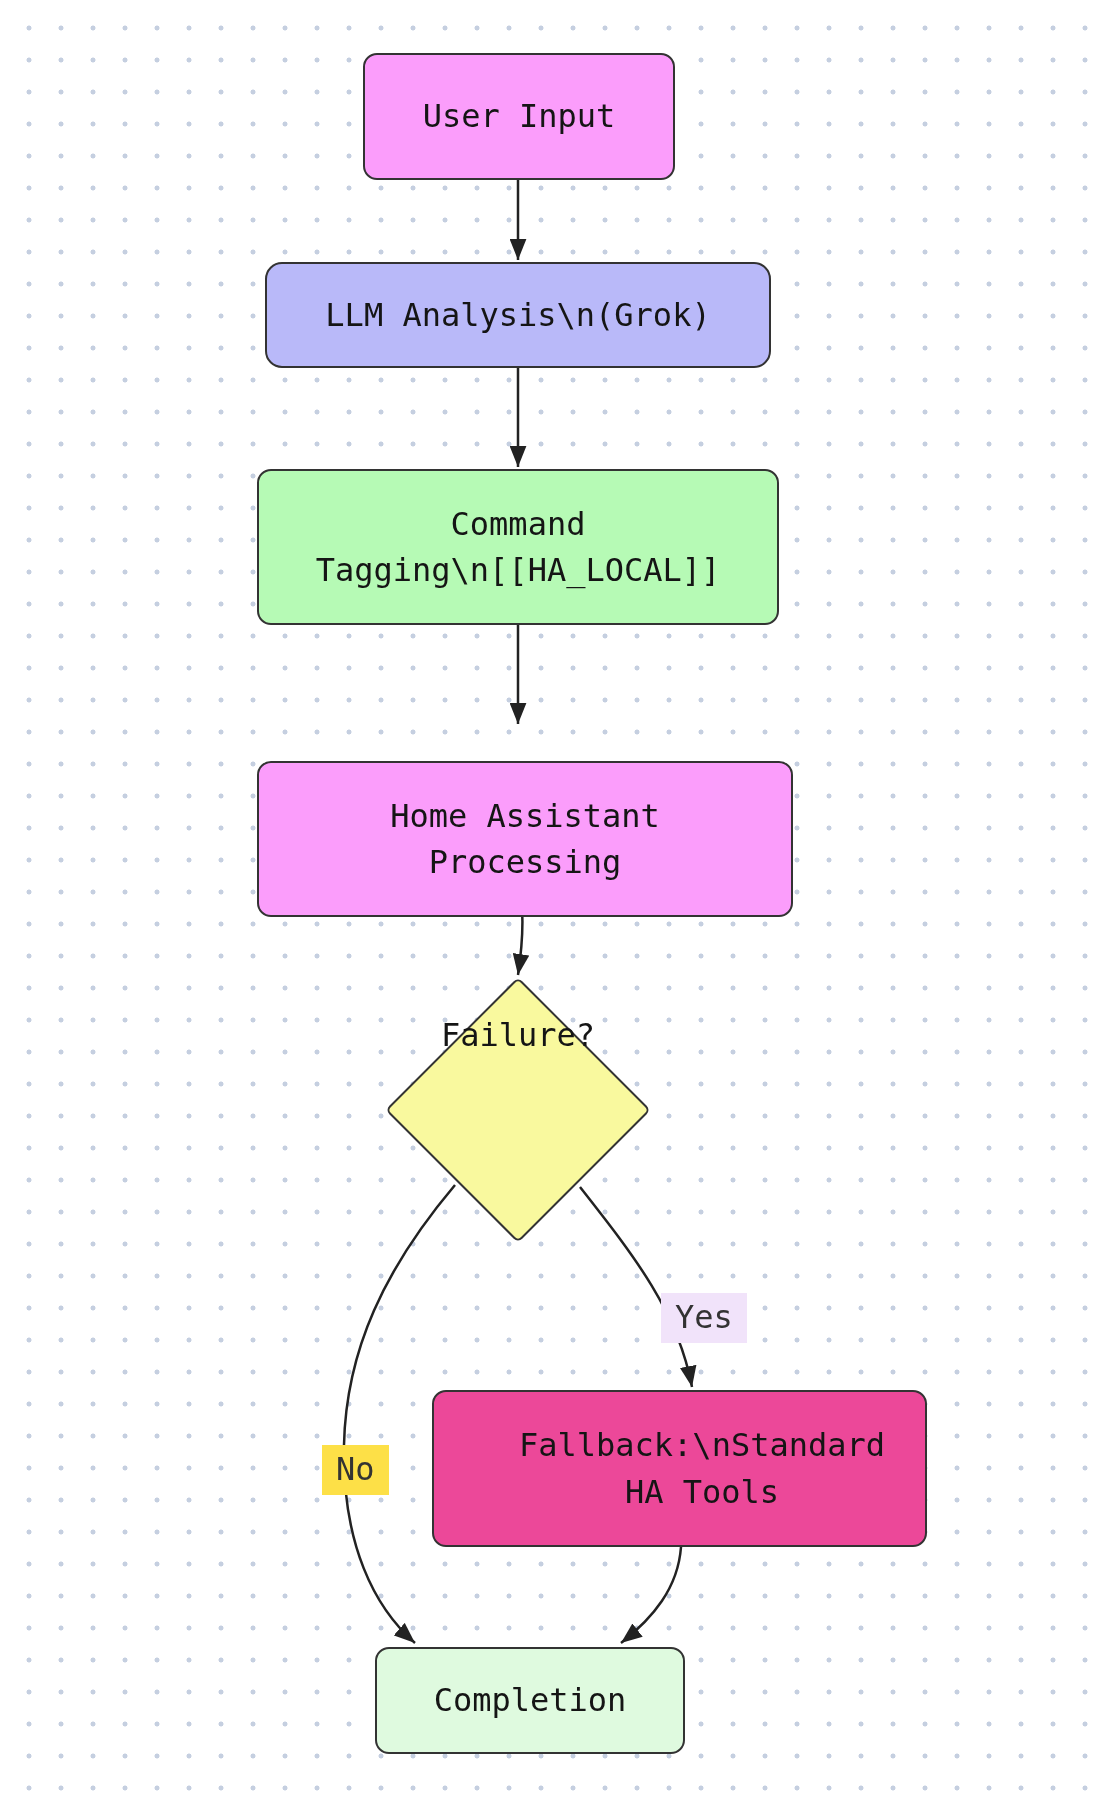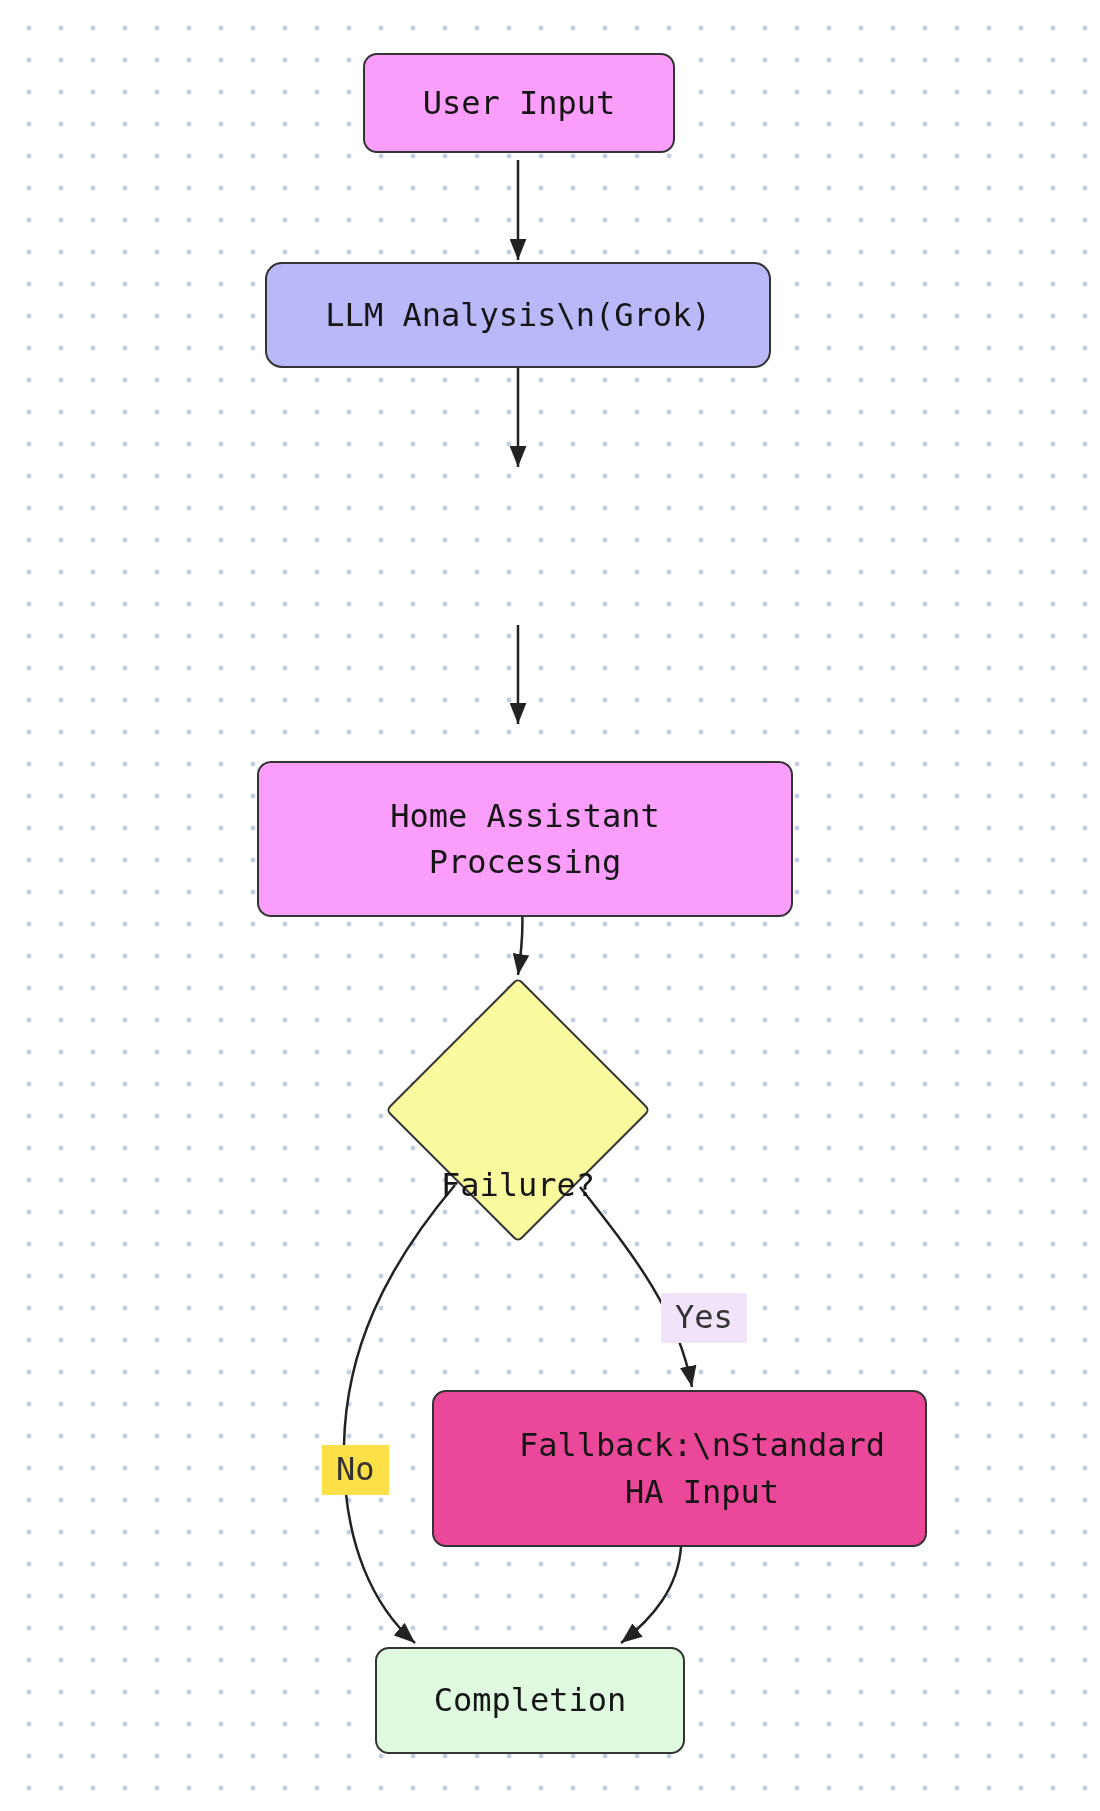--- a/index.html
+++ b/index.html
@@ -21,21 +21,21 @@
     border-radius: 14px;
     box-sizing: border-box;
     display: flex; flex-direction: column;
     align-items: center; justify-content: center;
     font-size: 32px; line-height: 1.44;
     color: #151515; text-align: center;
     white-space: pre;
   }
   .diamond-wrap {
     position: absolute;
-    display: flex; align-items: flex-end; justify-content: center;
+    display: flex; align-items: flex-start; justify-content: center;
   }
   .diamond-shape {
     position: absolute; inset: 0;
     border: 2.5px solid #333333;
     border-radius: 6px;
     box-sizing: border-box;
     transform: rotate(45deg);
   }
   .diamond-label {
     position: relative;
@@ -62,42 +62,46 @@
     </defs>
     <path class="edge" d="M518,160 L518,260" marker-end="url(#arrow)"></path>
     <path class="edge" d="M518,368 L518,467" marker-end="url(#arrow)"></path>
     <path class="edge" d="M518,625 L518,724" marker-end="url(#arrow)"></path>
     <path class="edge" d="M518,883 C526,912 522,948 518,975" marker-end="url(#arrow)"></path>
     <path class="edge" d="M580,1187 C635,1257 678,1312 692,1387" marker-end="url(#arrow)"></path>
     <path class="edge" d="M455,1185 C385,1268 346,1350 344,1445 C342,1545 375,1608 415,1643" marker-end="url(#arrow)"></path>
     <path class="edge" d="M681,1547 C678,1588 653,1618 621,1643" marker-end="url(#arrow)"></path>
   </svg>
 
-  <div class="node" style="left: 363px; top: 53px; width: 312px; height: 100px; background-color: rgb(251, 157, 251);">
+  <div class="node" style="left: 363px; top: 53px; width: 312px; height: 127px; background-color: rgb(251, 157, 251);">
     <span>User Input</span>
   </div>
 
   <div class="node" style="left: 265px; top: 262px; width: 506px; height: 106px; background-color: rgb(185, 185, 249); border-radius: 17px;">
     <span>LLM Analysis\n(Grok)</span>
   </div>
 
+  <div class="node" style="left: 257px; top: 469px; width: 522px; height: 156px; background-color: rgb(182, 250, 181);">
+    <span>Command</span>
+    <span>Tagging\n[[HA_LOCAL]]</span>
+  </div>
 
   <div class="node" style="left: 257px; top: 761px; width: 536px; height: 156px; background-color: rgb(251, 157, 251);">
     <span>Home Assistant</span>
     <span>Processing</span>
   </div>
 
   <div class="diamond-wrap" style="left:424px; top:1016px; width:188px; height:188px">
     <div class="diamond-shape" style="background-color: rgb(249, 249, 158);"></div>
     <span class="diamond-label">Failure?</span>
   </div>
 
   <div class="node" style="left: 432px; top: 1390px; width: 495px; height: 157px; background-color: #ec4899; padding-left: 45px;">
     <span>Fallback:\nStandard</span>
-    <span>HA Input</span>
+    <span>HA Tools</span>
   </div>
 
   <div class="node" style="left: 363px; top: 1647px; width: 310px; height: 107px; background-color: rgb(223, 250, 223); margin-left: 12px;">
     <span>Completion</span>
   </div>
 
   <div class="edge-label" style="left: 661px; top: 1293px; background-color: rgb(241, 227, 250);">Yes</div>
 
   <div class="edge-label" style="left: 322px; top: 1445px; background-color: #fde047;">No</div>
 

